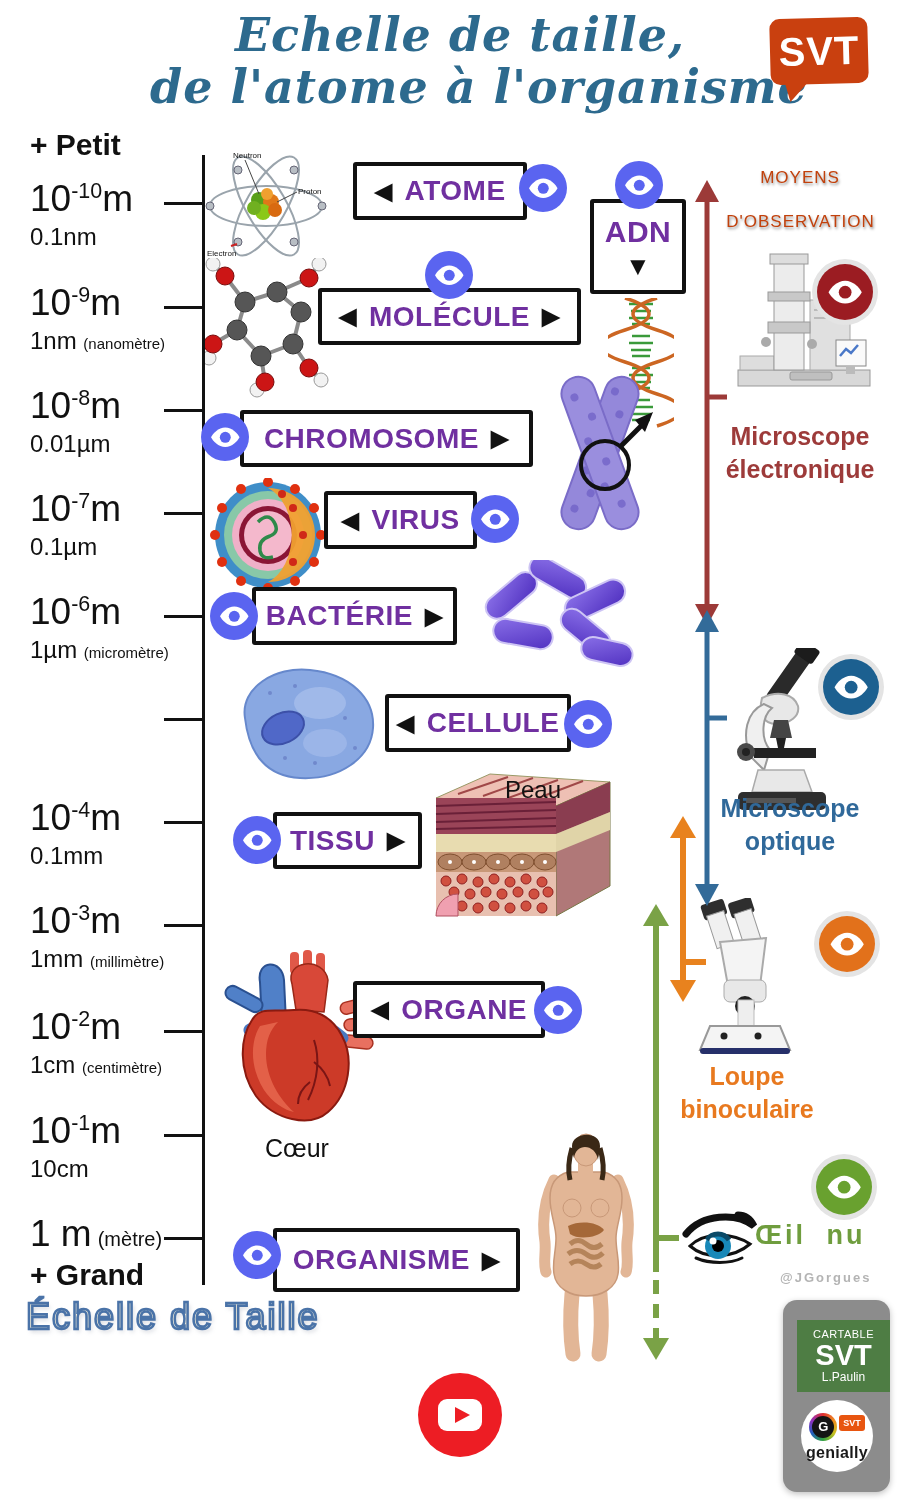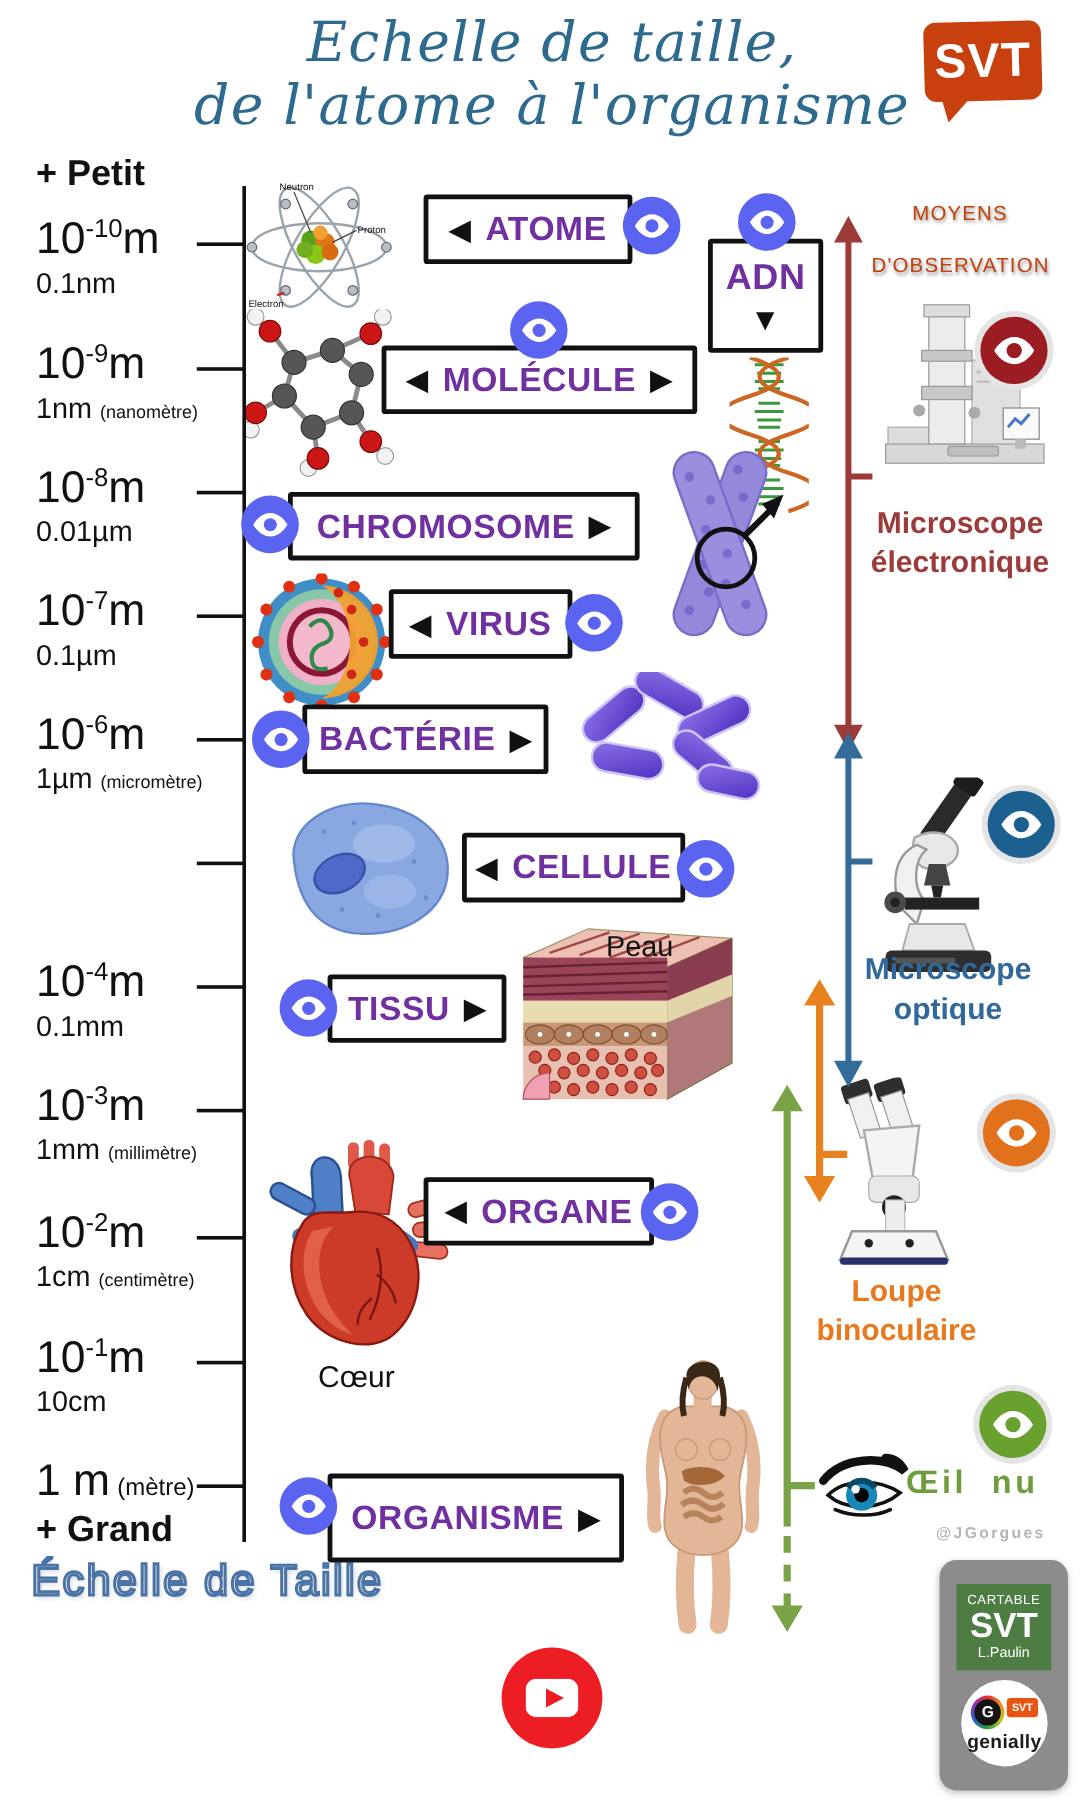--- a/index.html
+++ b/index.html
@@ -10,21 +10,21 @@
     --loupe-orange:#e8791f; --loupe-eye:#e2711b; --loupe-arrow:#e8821e;
     --oeil-green:#6f9d3e; --oeil-eye:#69a12f; --oeil-arrow:#7aa246;
     --svt-orange:#c9400f; --youtube-red:#ed1d24; --cartable-green:#4e7d44;
     --card-gray:#8c8c8c; --watermark-fill:#f2edda; --watermark-outline:#4a73a8;
   }
   body{background:#fff;font-family:"Liberation Sans",sans-serif}
   #canvas{position:relative;width:900px;height:1500px;background:#fff;overflow:hidden}
   .abs{position:absolute}
 
   .title{left:150px;top:10px;width:620px;text-align:center;
-    font-family:"DejaVu Serif",serif;font-style:italic;font-weight:normal;
+    font-family:"DejaVu Serif",serif;font-style:italic;font-weight:bold;
     color:var(--title-blue);font-size:46px;line-height:1.12;letter-spacing:1px}
   .title div{white-space:nowrap}
 
   .svt-badge{left:770px;top:18px;width:98px;height:66px;background:var(--svt-orange);
     border-radius:10px;display:flex;align-items:center;justify-content:center;
     transform:rotate(-1.5deg)}
   .svt-badge span{color:#fff;font-weight:bold;font-size:40px;letter-spacing:1px}
   .svt-tail{left:784px;top:80px;width:26px;height:22px;background:var(--svt-orange);
     clip-path:polygon(0 0,100% 0,25% 100%)}
 
@@ -76,21 +76,21 @@
   .watermark{left:26px;top:1296px;font-size:36px;font-weight:normal;white-space:nowrap;
     color:var(--watermark-fill);-webkit-text-stroke:2.5px var(--watermark-outline);
     letter-spacing:2px;text-shadow:2px 3px 4px rgba(120,130,150,0.35)}
 
   .yt-btn{left:418px;top:1373px;width:84px;height:84px;border-radius:50%;
     background:var(--youtube-red);display:flex;align-items:center;justify-content:center;
     cursor:pointer;z-index:6}
 
   .brand-card{left:783px;top:1300px;width:107px;height:192px;background:var(--card-gray);
     border-radius:14px;box-shadow:0 2px 6px rgba(0,0,0,0.25);z-index:6}
-  .cartable{position:absolute;left:14px;top:20px;width:79px;height:72px;
+  .cartable{position:absolute;left:14px;top:20px;width:93px;height:72px;
     background:var(--cartable-green);display:flex;flex-direction:column;align-items:center;
     justify-content:center;color:#fff;line-height:1.05}
   .cartable .c-top{font-size:11px;letter-spacing:0.5px}
   .cartable .c-mid{font-size:29px;font-weight:bold}
   .cartable .c-bot{font-size:12px}
   .geni-circle{position:absolute;left:18px;top:100px;width:72px;height:72px;
     border-radius:50%;background:#fff;display:flex;flex-direction:column;
     align-items:center;justify-content:center;cursor:pointer}
   .geni-row{display:flex;align-items:flex-start;gap:2px;margin-top:2px}
   .geni-g{width:28px;height:28px;border-radius:50%;
@@ -558,21 +558,21 @@
     <span>TISSU</span>
     <span class="tri">▶</span>
   </div>
 
   <div class="lbox" style="left:353px;top:981px;width:192px;height:57px">
     <span class="tri">◀</span>
     <span>ORGANE</span>
 
   </div>
 
-  <div class="lbox" style="left:273px;top:1228px;width:247px;height:74px">
+  <div class="lbox" style="left:273px;top:1228px;width:247px;height:64px">
 
     <span>ORGANISME</span>
     <span class="tri">▶</span>
   </div>
 
   <span class="abs caption" style="left:505px;top:776px">Peau</span>
   <span class="abs caption" style="left:265px;top:1134px;font-size:25px">Cœur</span>
 
   <div class="eye-btn eb-blue" style="left:519px;top:164px">
       <svg viewBox="0 0 24 24">

